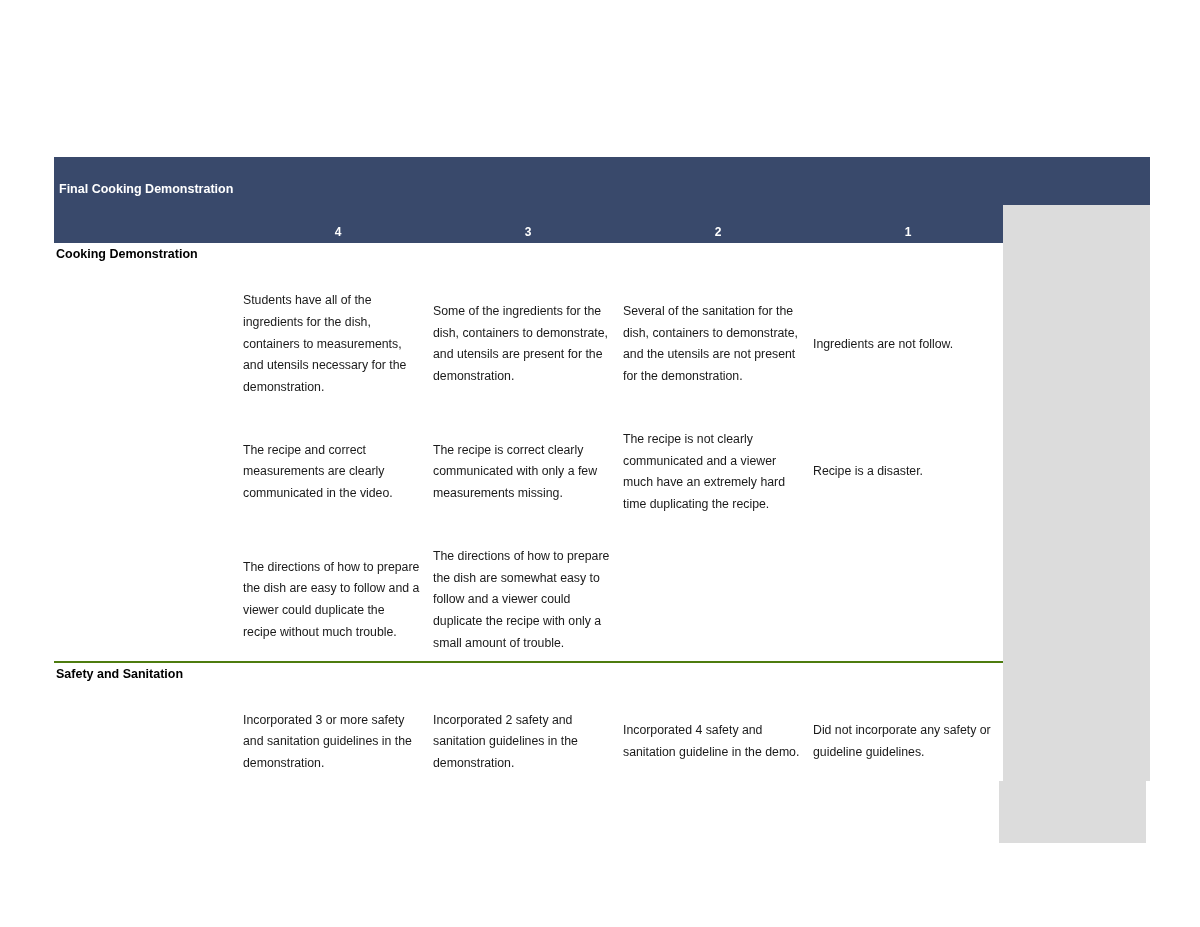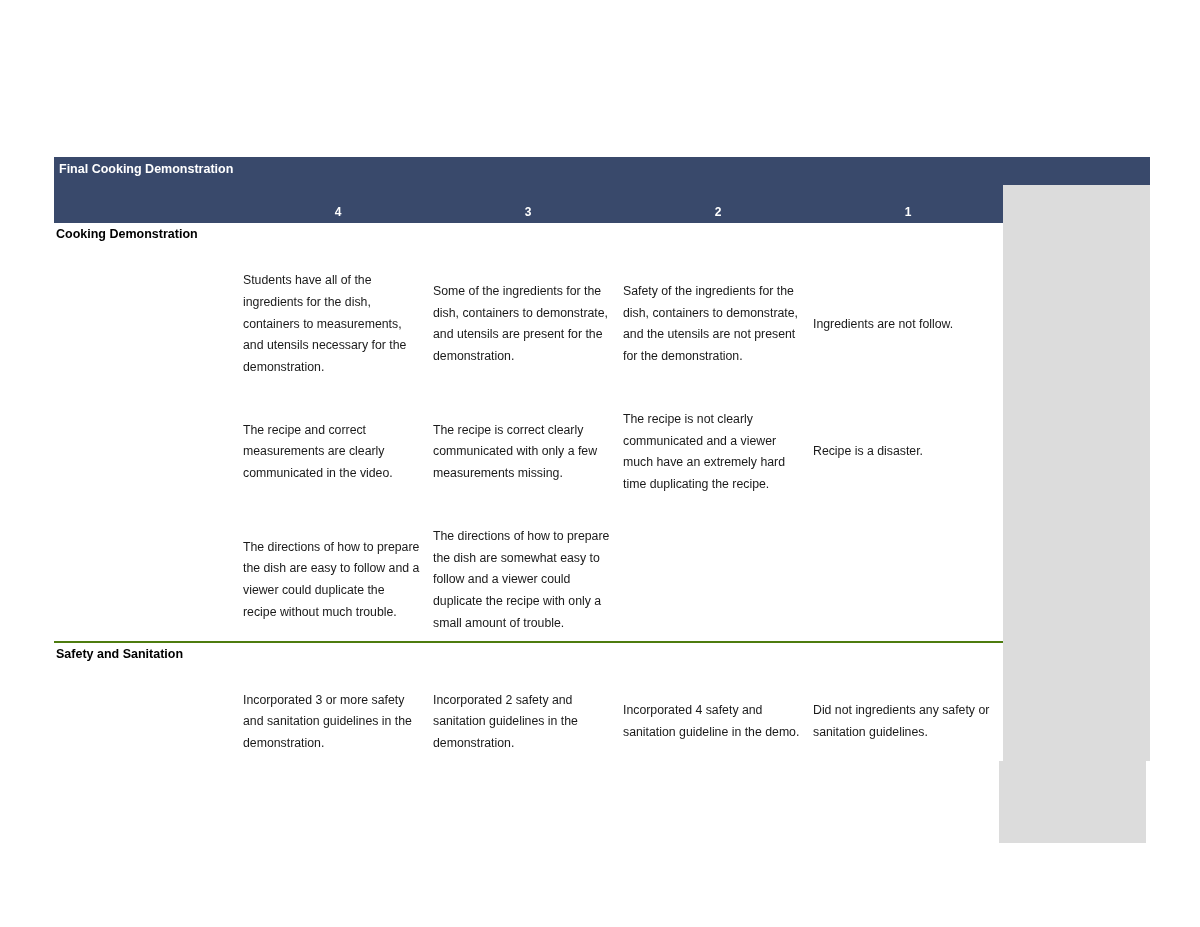--- a/index.html
+++ b/index.html
@@ -49,21 +49,21 @@
   .rubric col.c-crit { width: 189px; }
   .rubric col.c-sc   { width: 190px; }
   .rubric col.c-pad  { width: 147px; }
 
   
   .title-row td {
     background: #39496b;
     color: #ffffff;
     font-size: 12.5px;
     font-weight: bold;
-    padding: 4px 0 7px 5px;
+    padding: 24px 0 7px 5px;
     height: 17px;
     vertical-align: middle;
     line-height: 1.15;
   }
 
   
   .scale-row td {
     background: #39496b;
     color: #ffffff;
     font-size: 12px;
@@ -161,21 +161,21 @@
         <td></td>
         <td></td>
         <td></td>
         <td class="pad-cell"></td>
       </tr>
 
       <tr class="desc-row">
         <td class="crit-cell"></td>
         <td class="lvl va-mid">Students have all of the ingredients for the dish, containers to measurements, and utensils necessary for the demonstration.</td>
         <td class="lvl va-mid">Some of the ingredients for the dish, containers to demonstrate, and utensils are present for the demonstration.</td>
-        <td class="lvl va-mid">Safety of the ingredients for the dish, containers to demonstrate, and the utensils are not present for the demonstration.</td>
+        <td class="lvl va-mid">Several of the sanitation for the dish, containers to demonstrate, and the utensils are not present for the demonstration.</td>
         <td class="lvl va-mid">Ingredients are not follow.</td>
         <td class="pad-cell"></td>
       </tr>
 
       <tr class="spacer-row">
         <td></td>
         <td></td>
         <td></td>
         <td></td>
         <td></td>
@@ -225,20 +225,20 @@
         <td></td>
         <td></td>
         <td class="pad-cell"></td>
       </tr>
 
       <tr class="desc-row">
         <td class="crit-cell"></td>
         <td class="lvl va-mid">Incorporated 3 or more safety and sanitation guidelines in the demonstration.</td>
         <td class="lvl va-mid">Incorporated 2 safety and sanitation guidelines in the demonstration.</td>
         <td class="lvl va-mid">Incorporated 4 safety and sanitation guideline in the demo.</td>
-        <td class="lvl va-mid">Did not ingredients any safety or sanitation guidelines.</td>
+        <td class="lvl va-mid">Did not incorporate any safety or guideline guidelines.</td>
         <td class="pad-cell"></td>
       </tr>
 
     </tbody>
   </table>
 
 </div>
 
 </body></html>

